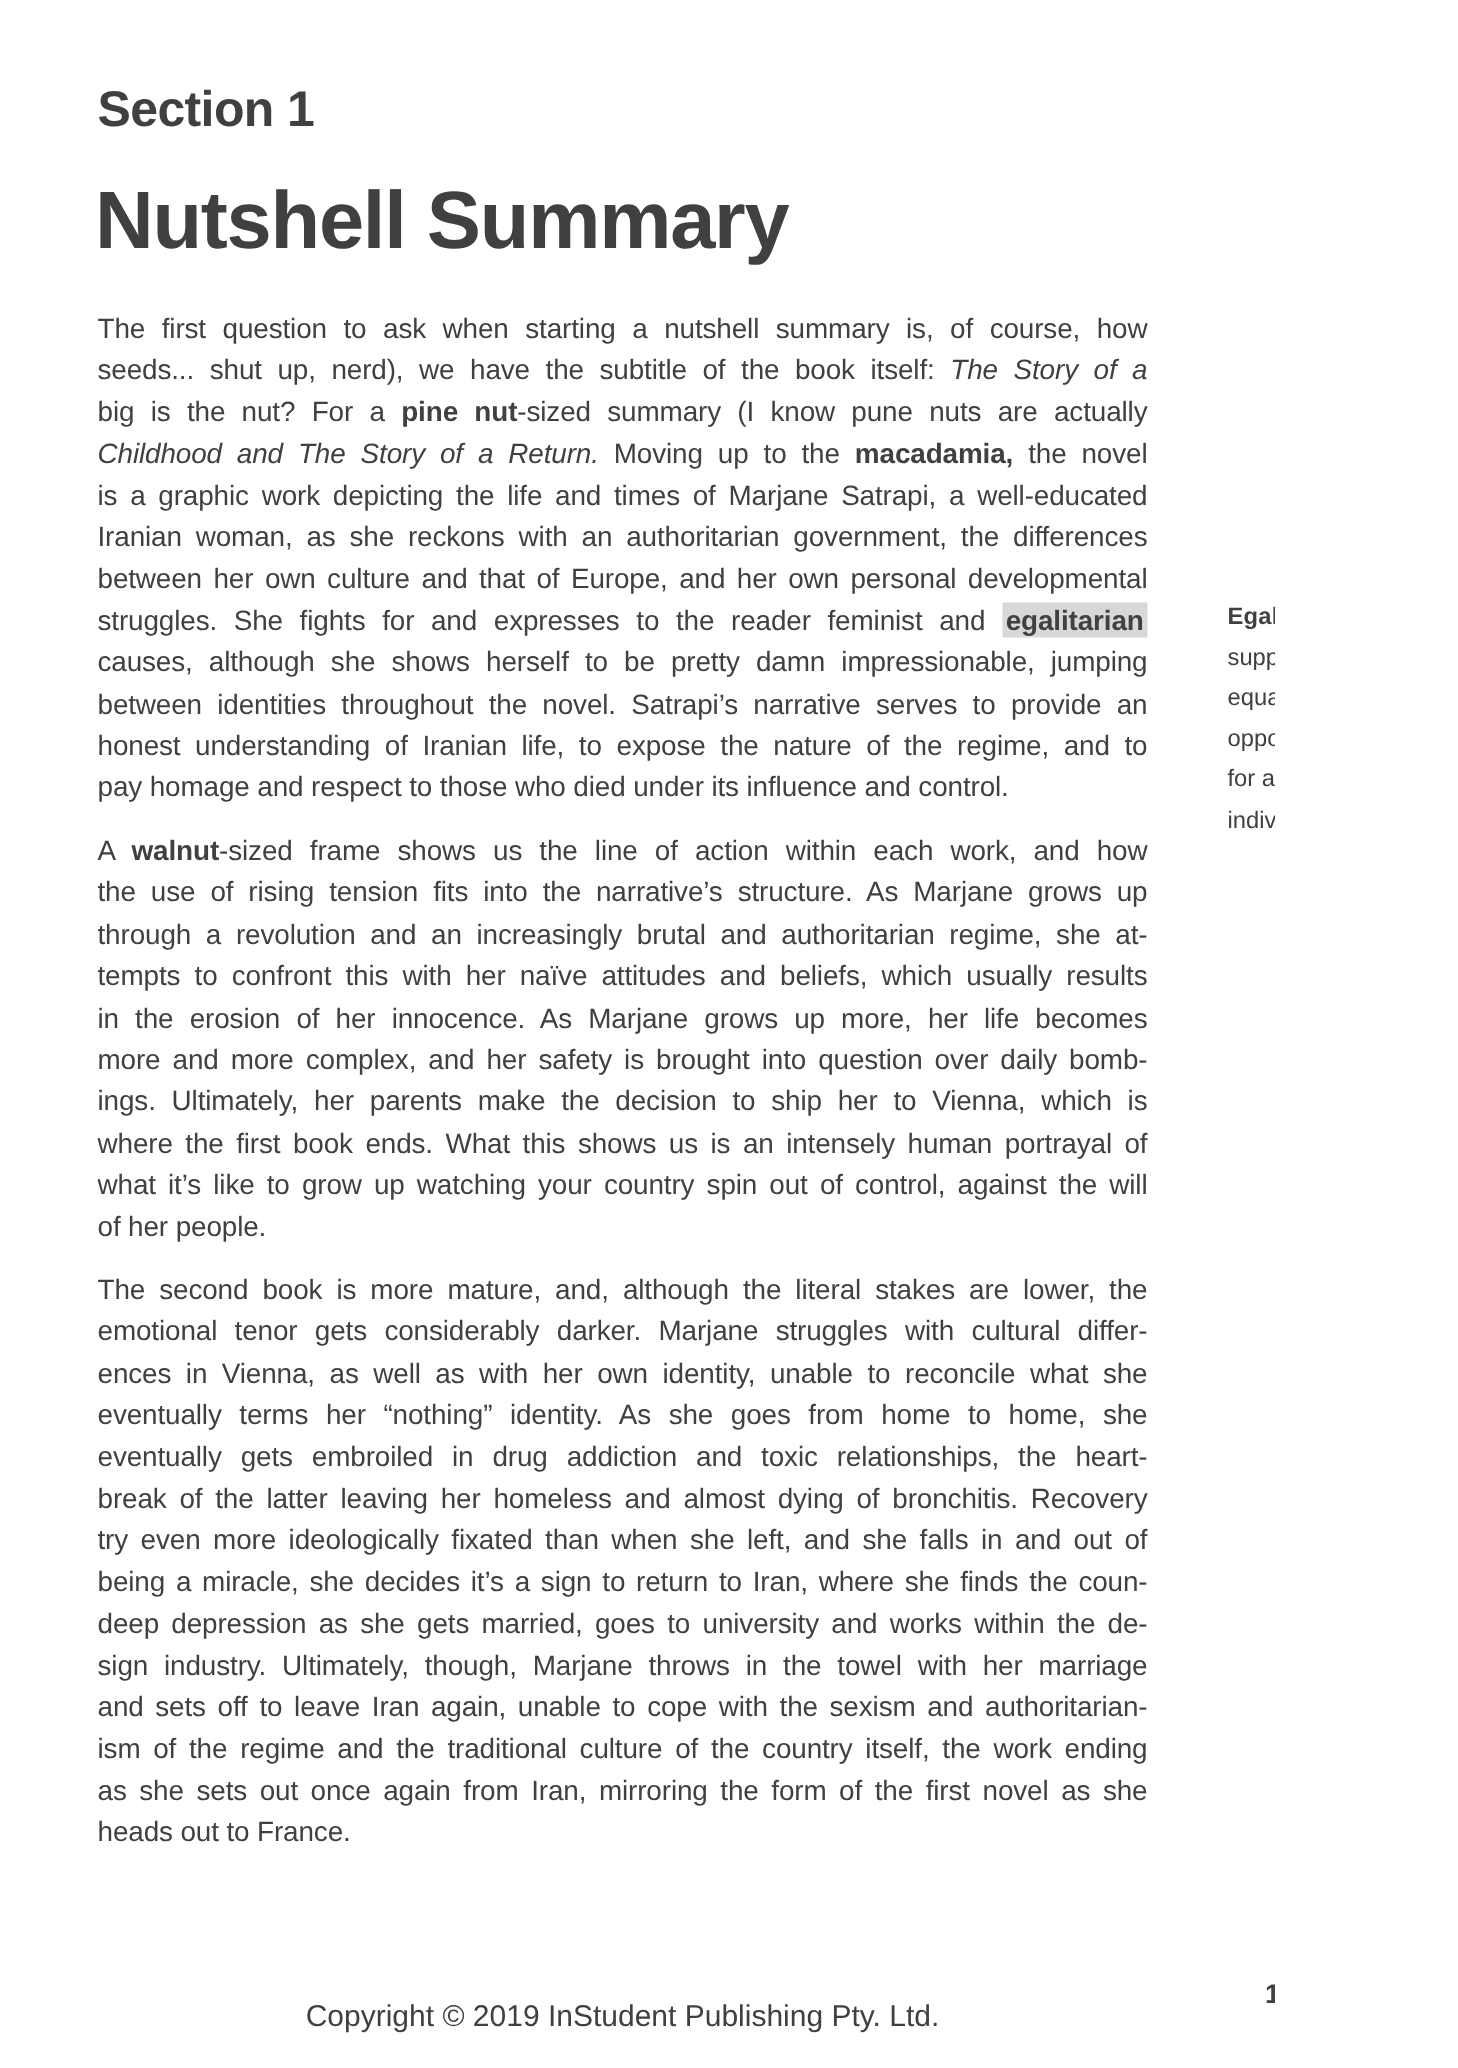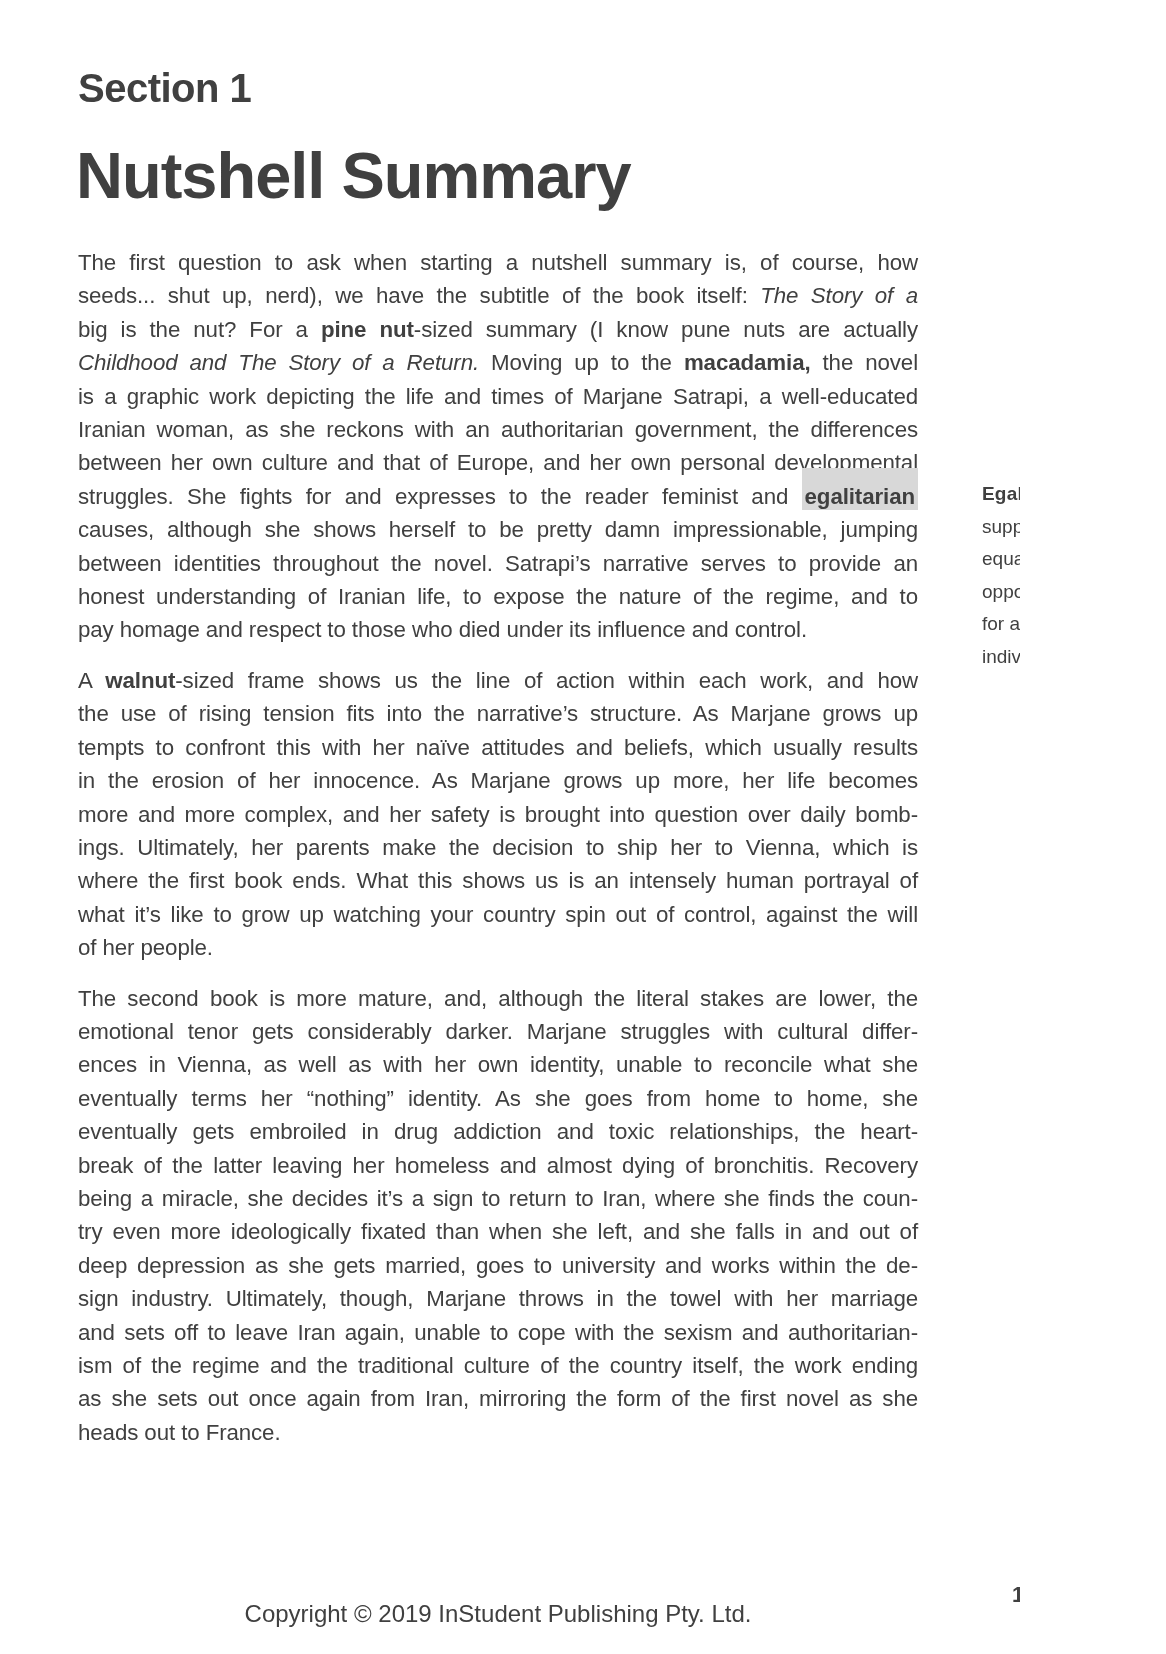--- a/index.html
+++ b/index.html
@@ -38,21 +38,21 @@
   .line {
     text-align: justify;
     text-align-last: justify;
   }
   .line.last { text-align-last: left; }
   .seg-b { font-weight: bold; }
   .seg-i { font-style: italic; }
   .seg-h {
     font-weight: bold;
     background: #d8d8d8;
-    padding: 16px 3px 1px 3px;
+    padding: 2px 3px 1px 3px;
   }
   .margin-note {
     position: absolute;
     left: 982px; top: 478px;
     width: 172px;
     font-size: 19px;
     line-height: 32.5px;
   }
   .note-term { font-weight: bold; letter-spacing: 0.2px; }
   .footer-line {
@@ -90,37 +90,38 @@
         <div class="line"><span>between her own culture and that of Europe, and her own personal developmental</span></div>
         <div class="line"><span>struggles. She fights for and expresses to the reader feminist and </span><span class="seg-h">egalitarian</span></div>
         <div class="line"><span>causes, although she shows herself to be pretty damn impressionable, jumping</span></div>
         <div class="line"><span>between identities throughout the novel. Satrapi’s narrative serves to provide an</span></div>
         <div class="line"><span>honest understanding of Iranian life, to expose the nature of the regime, and to</span></div>
         <div class="line last"><span>pay homage and respect to those who died under its influence and control.</span></div>
       </div>
       <div class="paragraph">
         <div class="line"><span>A </span><span class="seg-b">walnut</span><span>-sized frame shows us the line of action within each work, and how</span></div>
         <div class="line"><span>the use of rising tension fits into the narrative’s structure. As Marjane grows up</span></div>
+        <div class="line"><span>through a revolution and an increasingly brutal and authoritarian regime, she at-</span></div>
         <div class="line"><span>tempts to confront this with her naïve attitudes and beliefs, which usually results</span></div>
         <div class="line"><span>in the erosion of her innocence. As Marjane grows up more, her life becomes</span></div>
         <div class="line"><span>more and more complex, and her safety is brought into question over daily bomb-</span></div>
         <div class="line"><span>ings. Ultimately, her parents make the decision to ship her to Vienna, which is</span></div>
         <div class="line"><span>where the first book ends. What this shows us is an intensely human portrayal of</span></div>
         <div class="line"><span>what it’s like to grow up watching your country spin out of control, against the will</span></div>
         <div class="line last"><span>of her people.</span></div>
       </div>
       <div class="paragraph">
         <div class="line"><span>The second book is more mature, and, although the literal stakes are lower, the</span></div>
         <div class="line"><span>emotional tenor gets considerably darker. Marjane struggles with cultural differ-</span></div>
         <div class="line"><span>ences in Vienna, as well as with her own identity, unable to reconcile what she</span></div>
         <div class="line"><span>eventually terms her “nothing” identity. As she goes from home to home, she</span></div>
         <div class="line"><span>eventually gets embroiled in drug addiction and toxic relationships, the heart-</span></div>
         <div class="line"><span>break of the latter leaving her homeless and almost dying of bronchitis. Recovery</span></div>
+        <div class="line"><span>try even more ideologically fixated than when she left, and she falls in and out of</span></div>
         <div class="line"><span>being a miracle, she decides it’s a sign to return to Iran, where she finds the coun-</span></div>
-        <div class="line"><span>try even more ideologically fixated than when she left, and she falls in and out of</span></div>
         <div class="line"><span>deep depression as she gets married, goes to university and works within the de-</span></div>
         <div class="line"><span>sign industry. Ultimately, though, Marjane throws in the towel with her marriage</span></div>
         <div class="line"><span>and sets off to leave Iran again, unable to cope with the sexism and authoritarian-</span></div>
         <div class="line"><span>ism of the regime and the traditional culture of the country itself, the work ending</span></div>
         <div class="line"><span>as she sets out once again from Iran, mirroring the form of the first novel as she</span></div>
         <div class="line last"><span>heads out to France.</span></div>
       </div>
     </div>
 
   <div class="margin-note">

